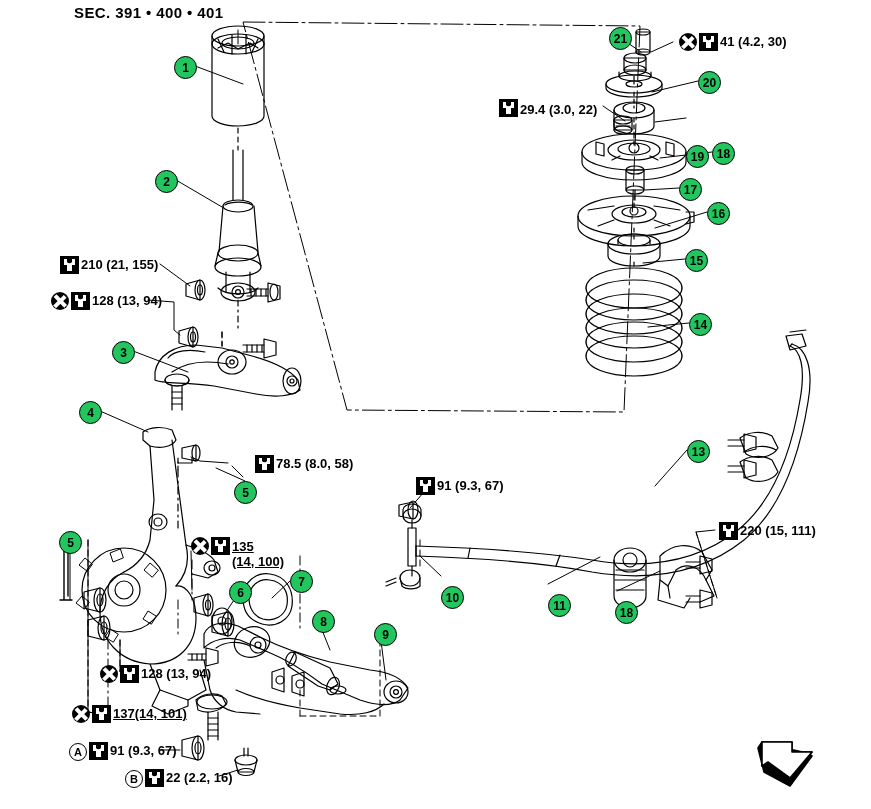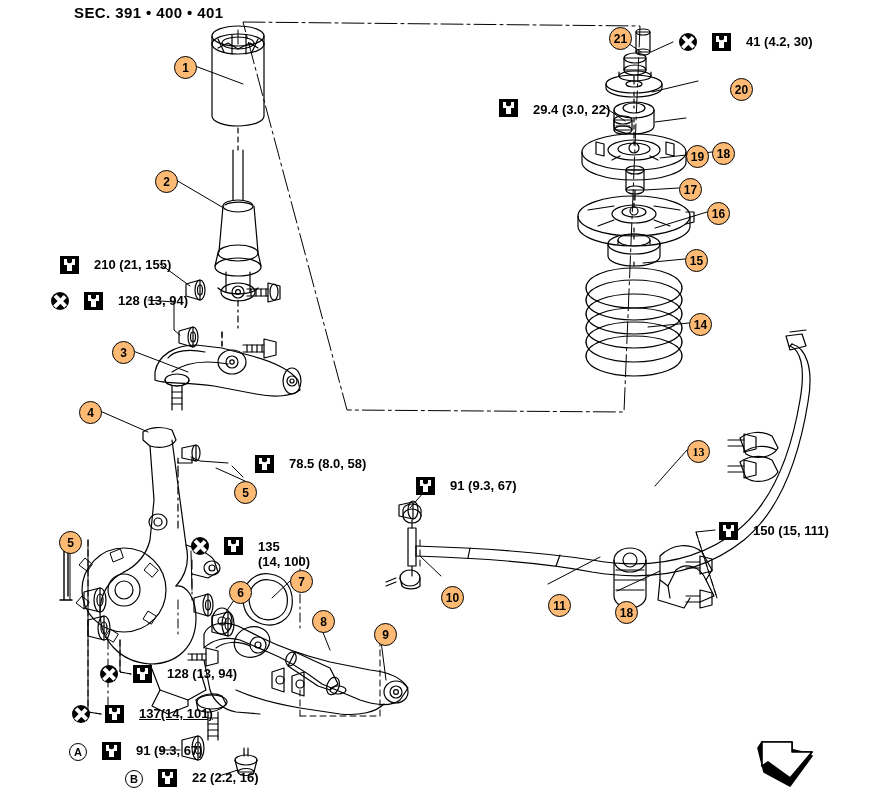--- a/index.html
+++ b/index.html
@@ -3,39 +3,39 @@
 <meta charset="utf-8">
 <style>
   html,body{margin:0;padding:0;background:#fff;}
   body{width:871px;height:809px;position:relative;overflow:hidden;
        font-family:"Liberation Sans",sans-serif;color:#000;}
   #stage{position:absolute;left:0;top:0;width:871px;height:809px;}
   svg.art{position:absolute;left:0;top:0;width:871px;height:809px;overflow:visible;}
   .title{position:absolute;left:54px;top:4px;font-size:15px;font-weight:bold;letter-spacing:.4px;margin-left:20px;}
 
   
-  .spec{position:absolute;display:flex;align-items:flex-start;gap:15px;white-space:nowrap;}
+  .spec{position:absolute;display:flex;align-items:flex-start;gap:2px;white-space:nowrap;}
   .spec .txt{font-size:13px;font-weight:bold;line-height:14px;padding-top:2px;letter-spacing:0px;}
-  .spec .txt.two{white-space:pre;line-height:15px;}
+  .spec .txt.two{white-space:pre;line-height:15px;text-decoration:underline;}
 
   
   .ico{flex:0 0 auto;}
   .ico-x{width:18px;height:18px;border-radius:50%;background:#000;position:relative;}
   .ico-x:before,.ico-x:after{content:"";position:absolute;background:#fff;}
   .ico-x:before{left:7.2px;top:1.6px;width:3.6px;height:14.8px;transform:rotate(45deg);}
   .ico-x:after{left:1.6px;top:7.2px;width:14.8px;height:3.6px;transform:rotate(45deg);}
   .ico-t{width:19px;height:18px;background:#000;position:relative;}
   .ico-t svg{position:absolute;left:0;top:0;}
   .ab{width:16px;height:16px;border:1.4px solid #000;border-radius:50%;
       display:flex;align-items:center;justify-content:center;font-size:11px;
       font-weight:bold;flex:0 0 auto;margin-top:1px;}
 
   
   .cal{position:absolute;width:21px;height:21px;border:1.5px solid #000;border-radius:50%;
-       background:#fdba74;display:flex;align-items:center;justify-content:center;
+       background:#22c55e;display:flex;align-items:center;justify-content:center;
        font-size:12px;font-weight:bold;line-height:1;}
 </style>
 </head>
 <body>
 
 <div id="stage">
 
   <div class="title">SEC. 391 • 400 • 401</div>
 
   <svg class="art" viewBox="0 0 871 809">
@@ -534,21 +534,21 @@
         </span>
         <span class="txt two">135
 (14, 100)</span>
       </div>
       <div class="spec" style="left: 719px; top: 522px;">
         <span class="ico ico-t">
           <svg width="19" height="18" viewBox="0 0 19 18">
             <path d="M4 3 L4 9 L7 9 L7 15 L12 15 L12 9 L15 9 L15 3 L12 3 L12 6 A3.2 3.2 0 0 1 7 6 L7 3 Z" fill="#fff"></path>
           </svg>
         </span>
-        <span class="txt">150 (15, 111)</span>
+        <span class="txt">220 (15, 111)</span>
       </div>
       <div class="spec" style="left: 100px; top: 665px;">
         <span class="ico ico-x"></span>
         <span class="ico ico-t">
           <svg width="19" height="18" viewBox="0 0 19 18">
             <path d="M4 3 L4 9 L7 9 L7 15 L12 15 L12 9 L15 9 L15 3 L12 3 L12 6 A3.2 3.2 0 0 1 7 6 L7 3 Z" fill="#fff"></path>
           </svg>
         </span>
         <span class="txt">128 (13, 94)</span>
       </div>
@@ -588,24 +588,24 @@
       <div class="cal" style="left: 79px; top: 401px;">4</div>
       <div class="cal" style="left: 234px; top: 481px;">5</div>
       <div class="cal" style="left: 59px; top: 531px;">5</div>
       <div class="cal" style="left: 229px; top: 581px;">6</div>
       <div class="cal" style="left: 290px; top: 570px;">7</div>
       <div class="cal" style="left: 312px; top: 610px;">8</div>
       <div class="cal" style="left: 374px; top: 623px;">9</div>
       <div class="cal" style="left: 441px; top: 586px;">10</div>
       <div class="cal" style="left: 548px; top: 594px;">11</div>
       <div class="cal" style="left: 615px; top: 601px;">18</div>
-      <div class="cal" style="left: 687px; top: 440px; font-family: Liberation Serif, serif;">13</div>
+      <div class="cal" style="left: 687px; top: 440px;">13</div>
       <div class="cal" style="left: 689px; top: 313px;">14</div>
       <div class="cal" style="left: 685px; top: 249px;">15</div>
       <div class="cal" style="left: 707px; top: 202px;">16</div>
       <div class="cal" style="left: 679px; top: 178px;">17</div>
       <div class="cal" style="left: 712px; top: 142px;">18</div>
       <div class="cal" style="left: 686px; top: 108px; margin-top: 37px;">19</div>
-      <div class="cal" style="left: 698px; top: 78px; margin-left: 32px;">20</div>
+      <div class="cal" style="left: 698px; top: 71px;">20</div>
       <div class="cal" style="left: 609px; top: 27px;">21</div>
     </div>
 
 </div>
 
 </body></html>

